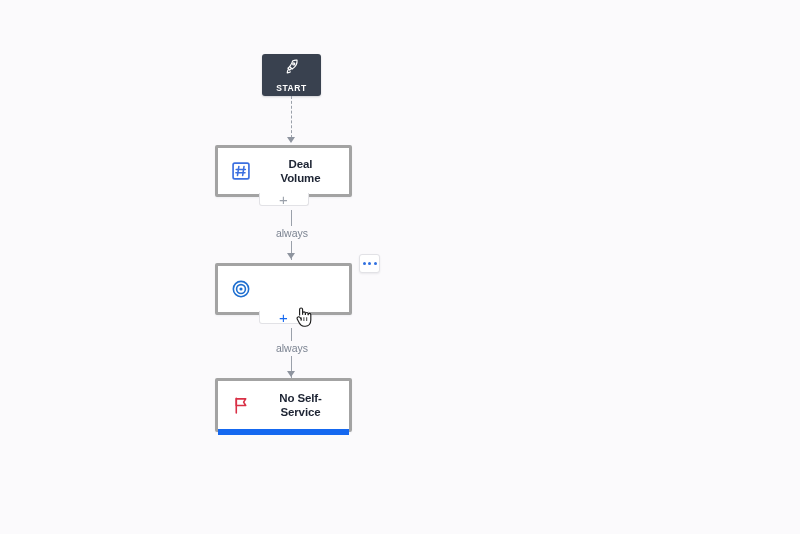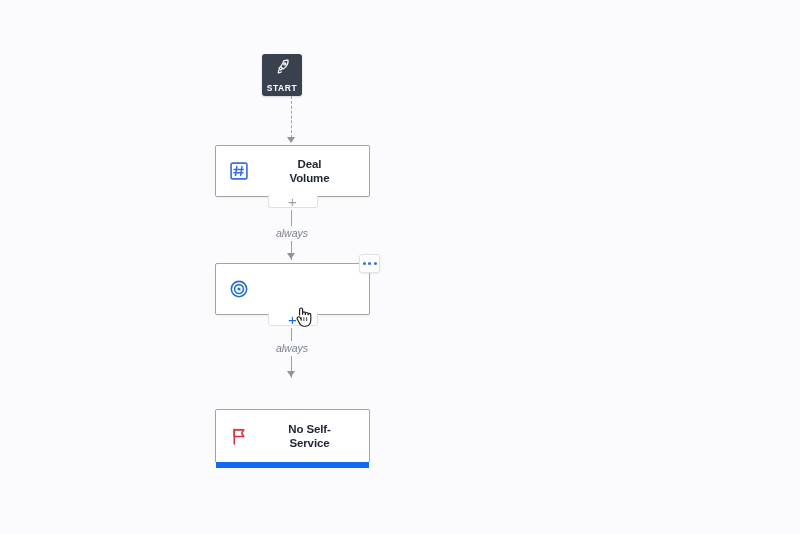--- a/index.html
+++ b/index.html
@@ -22,21 +22,21 @@
     width: 800px;
     height: 534px;
     background: #fbfafc;
   }
 
   
   .start-node {
     position: absolute;
     left: 262px;
     top: 54px;
-    width: 40px;
+    width: 59px;
     height: 42px;
     background: #39414f;
     border-radius: 3px;
     display: flex;
     flex-direction: column;
     align-items: center;
     justify-content: center;
     gap: 8px;
     box-shadow: 0 1px 2px rgba(20,25,40,0.18);
   }
@@ -79,30 +79,29 @@
   .edge-label {
     position: absolute;
     font-size: 10.5px;
     color: #7b8391;
     background: #fbfafc;
     padding: 1px 5px;
     line-height: 13px;
     white-space: nowrap;
     transform: translateX(-50%);
     left: 292px;
-    font-style: italic;
   }
 
   
   .node {
     position: absolute;
     left: 215px;
-    width: 155px;
+    width: 137px;
     background: #ffffff;
-    border: 1px solid #a3a3a3;
+    border: 3px solid #a3a3a3;
     border-radius: 2px;
     box-shadow: 0 1px 2px rgba(25,30,50,0.05);
     display: flex;
     align-items: center;
     padding: 0 12px;
     gap: 26px;
   }
 
   .node-icon {
     width: 22px;
@@ -248,21 +247,21 @@
       </svg>
     </span>
     <span class="plus-tab accent">+</span>
   </div>
 
   <div class="conn" style="top:328px;height:14px;"></div>
   <span class="edge-label" style="top:341px;">always</span>
   <div class="conn" style="top:356px;height:22px;"></div>
   <div class="arrowhead" style="top:371px;"></div>
 
-  <div class="node" style="top:378px;height:54px;margin-top:31px;">
+  <div class="node" style="top:378px;height:54px;">
     <span class="node-icon">
       <svg width="19" height="19" viewBox="0 0 24 24">
         <g fill="none" stroke="#d93046" stroke-width="2" stroke-linecap="round" stroke-linejoin="round">
           <line x1="5.4" y1="3" x2="5.4" y2="21.4"></line>
           <path d="M5.4 3.6h11.9l-2.6 4.2 2.6 4.2H5.4z"></path>
         </g>
       </svg>
     </span>
     <span class="node-title">No Self-Service</span>
     <span class="sel-bar"></span>

